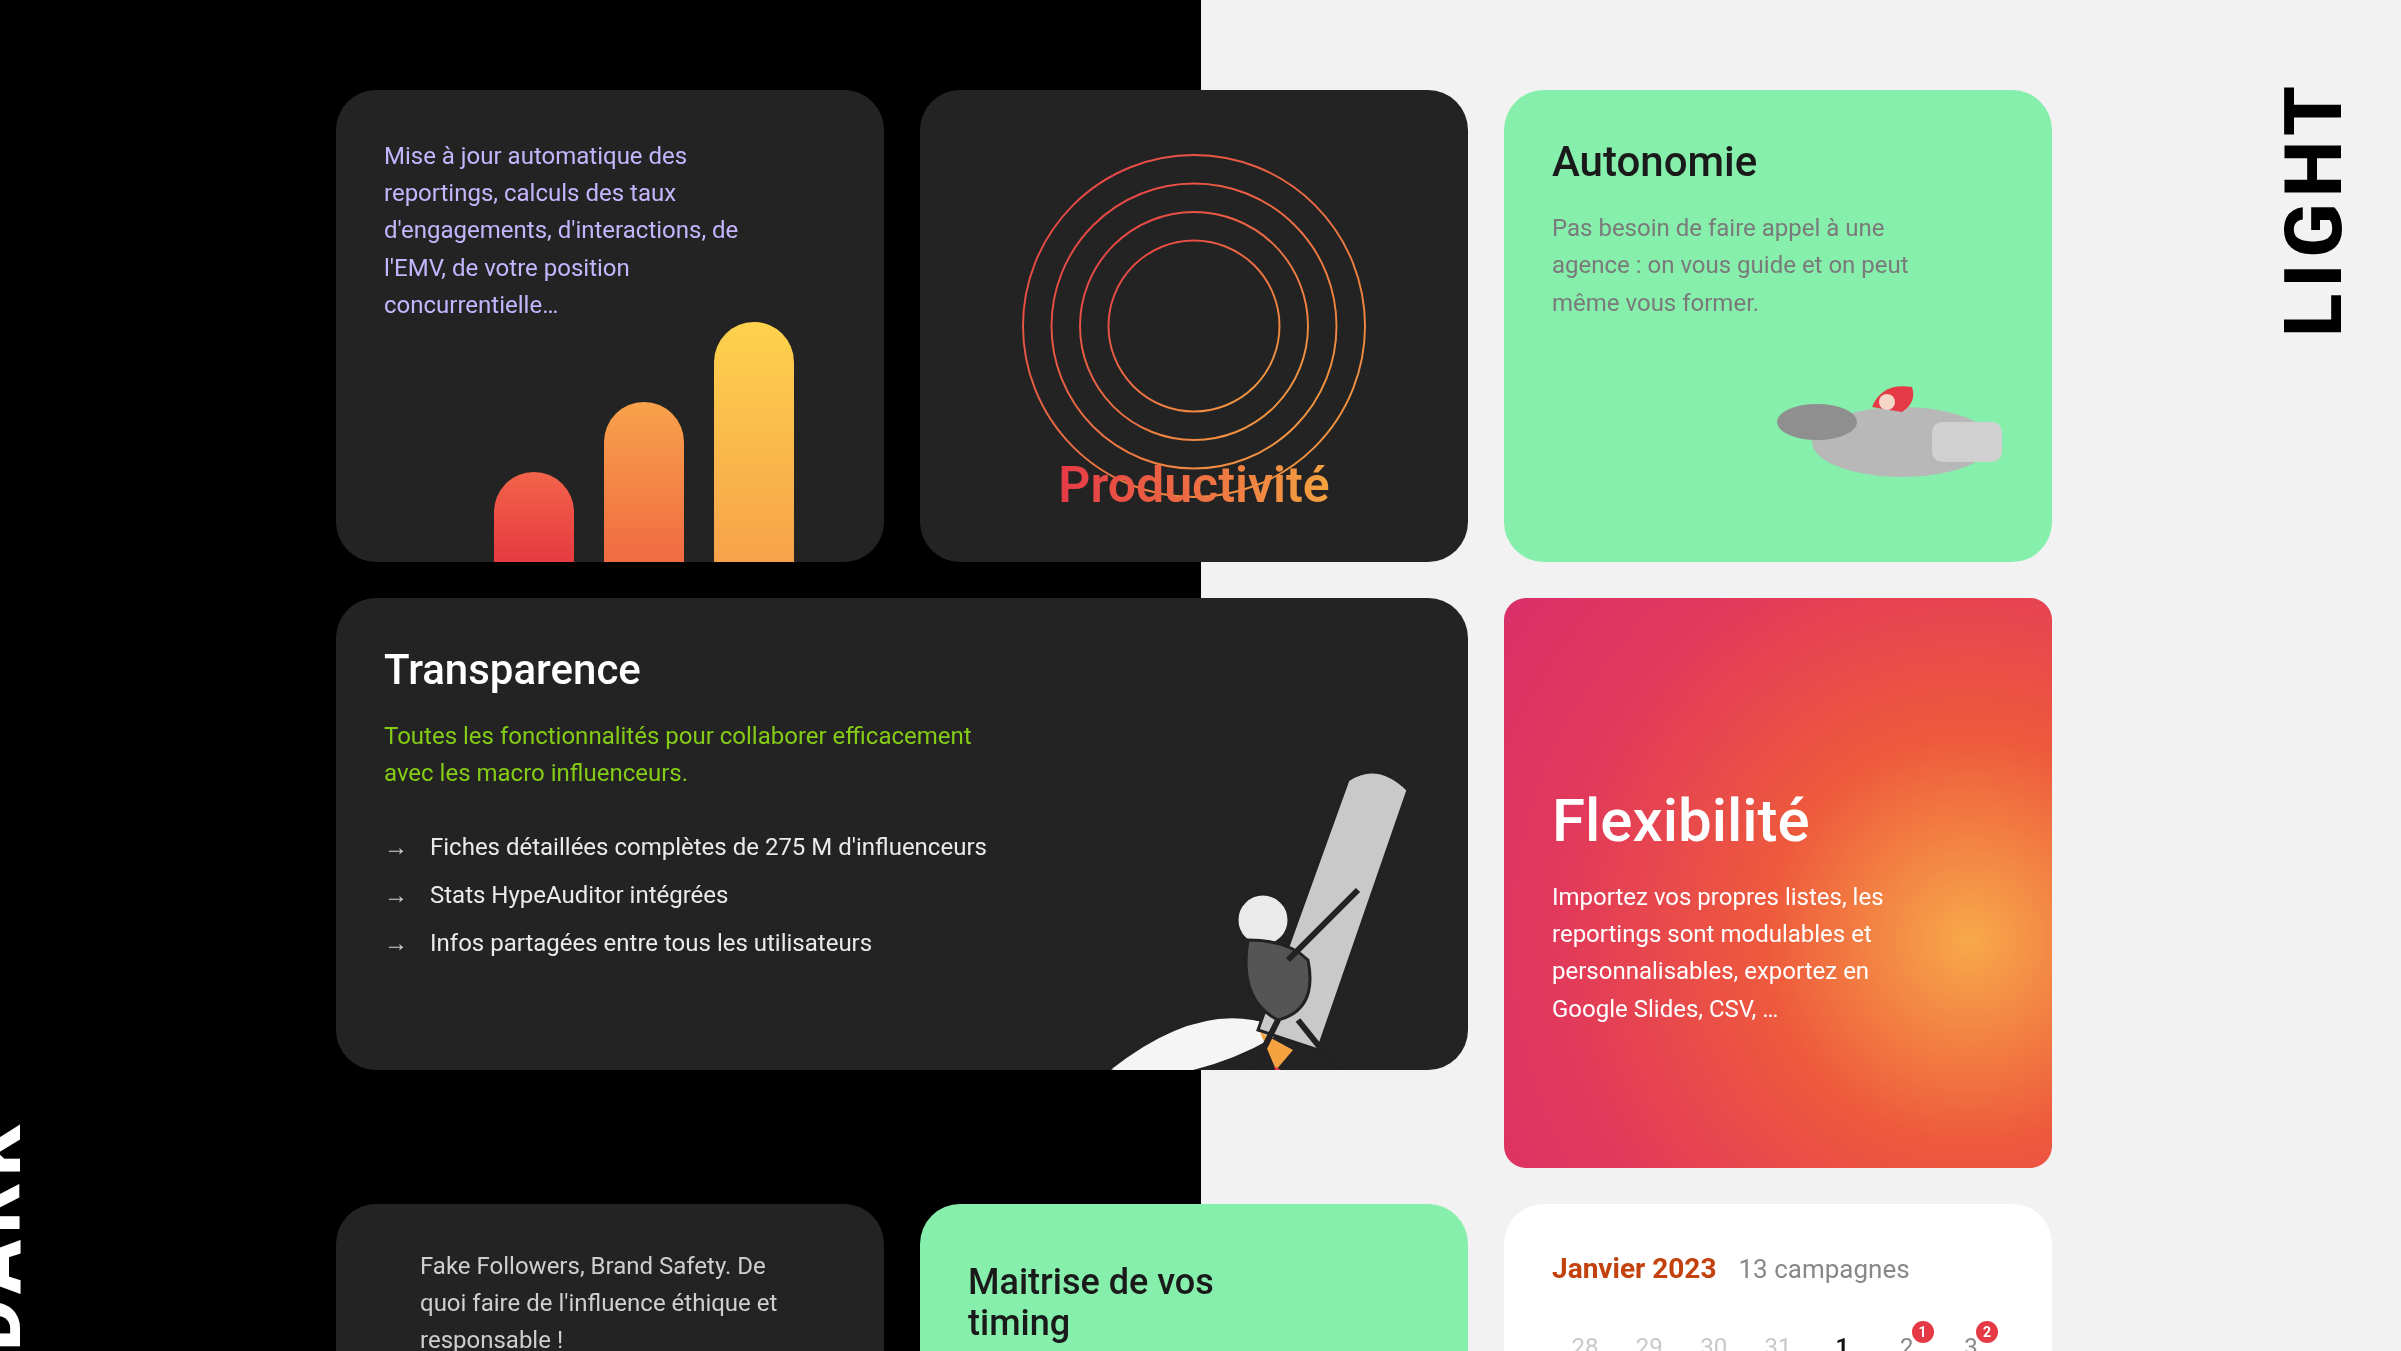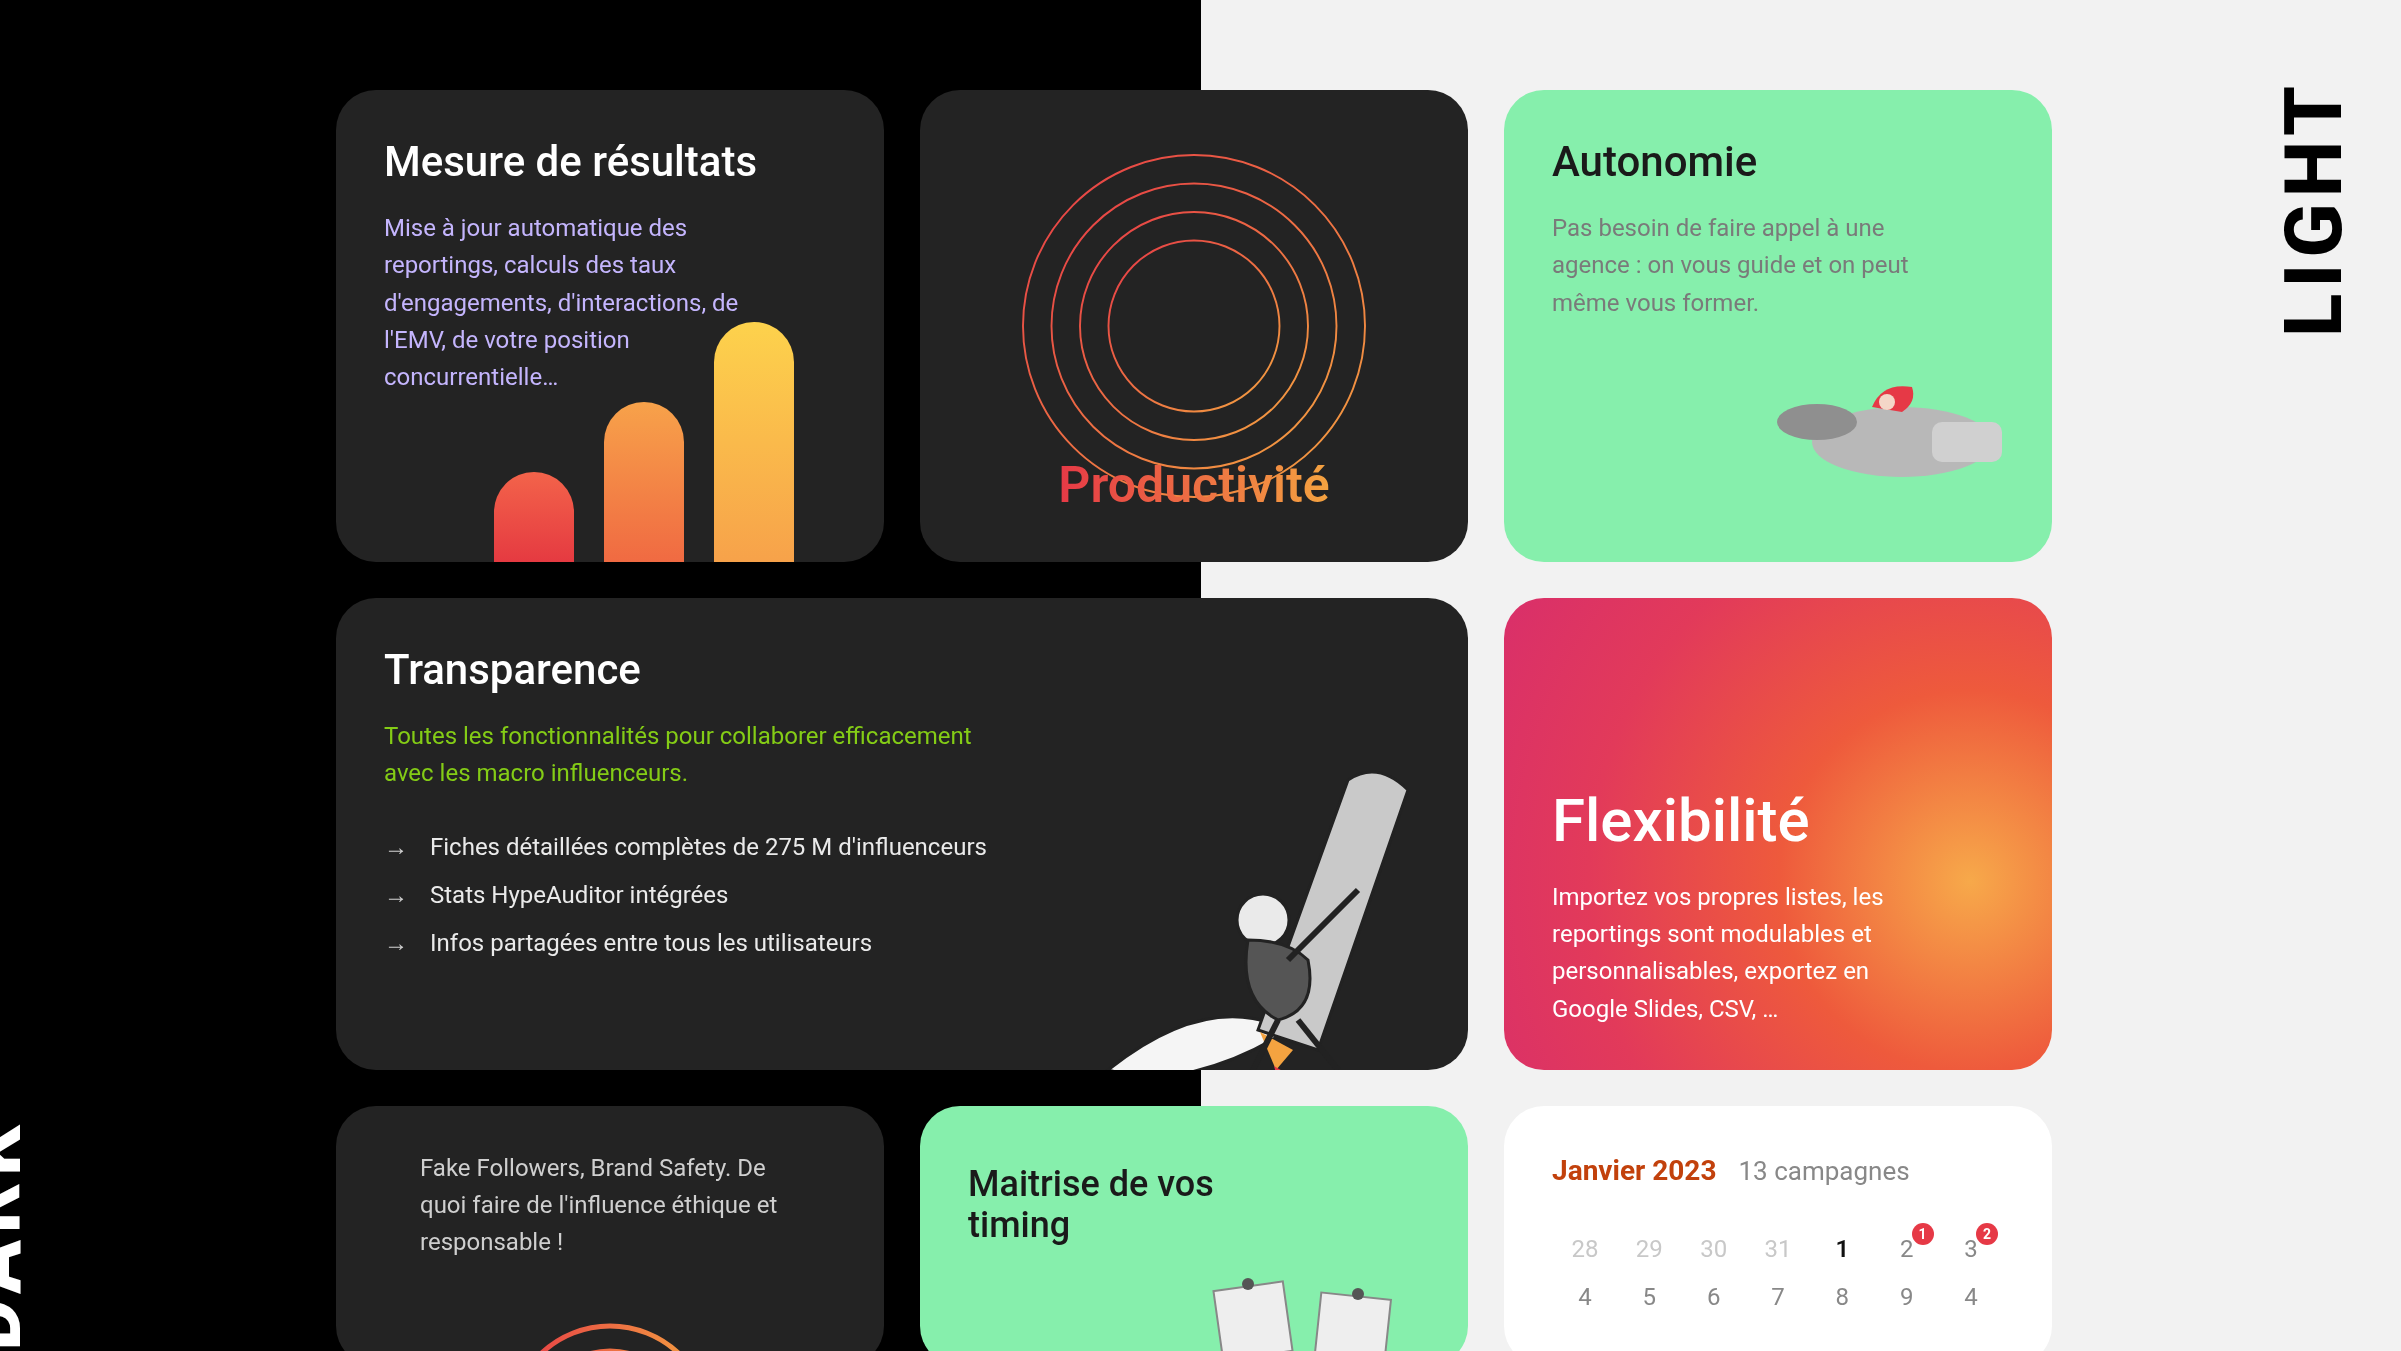--- a/index.html
+++ b/index.html
@@ -127,23 +127,24 @@
     color: #cfcfcf;
   }
   .pencil-guy {
     position: absolute;
     right: -40px;
     bottom: -20px;
   }
 
   
   .card-flex {
-    height: 472px;
+    height: 570px;
     background: radial-gradient(circle at 85% 60%, #f7a94a 0%, #ee5a3c 35%, #e23a5a 70%, #d92f6a 100%);
     color: #fff;
+    border-radius: 22px;
   }
   .card-flex h2 { font-size: 60px; font-weight: 500; margin-top: 140px; }
   .card-flex p { color: #fff; max-width: 360px; }
 
   
   .card-fake { height: 260px; text-align: center; padding-top: 44px; }
   .card-fake p { margin: 0 auto; color: #cfcfcf; max-width: 380px; text-align: left; }
   .arc {
     position: absolute;
     bottom: -90px;
@@ -186,21 +187,20 @@
   <div class="bg-dark"></div>
   <div class="bg-light"></div>
 </div>
 
 <div class="label-dark">DARK</div>
 <div class="label-light">LIGHT</div>
 
 <div class="grid">
 
   <div class="card dark card-mesure">
-    <h2>Mesure de résultats</h2>
     <p>Mise à jour automatique des reportings, calculs des taux d'engagements, d'interactions, de l'EMV, de votre position concurrentielle…</p>
     <div class="bars">
       <div class="bar bar1"></div>
       <div class="bar bar2"></div>
       <div class="bar bar3"></div>
     </div>
   </div>
 
   <div class="card dark card-prod">
     <div class="rings">

